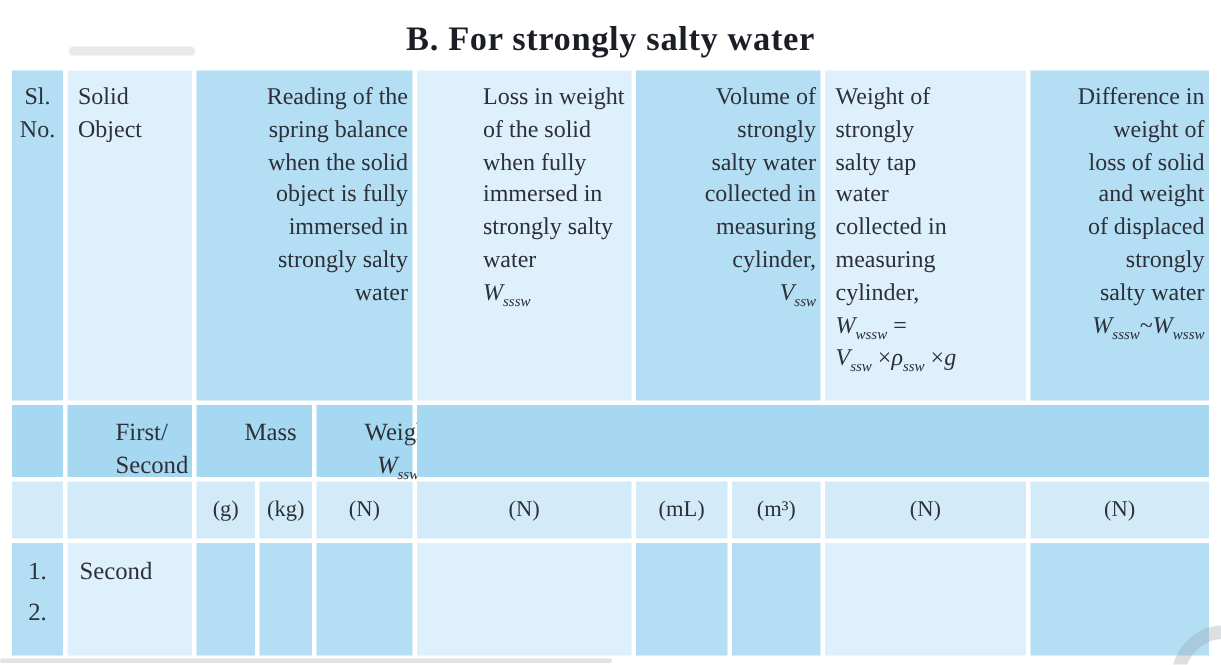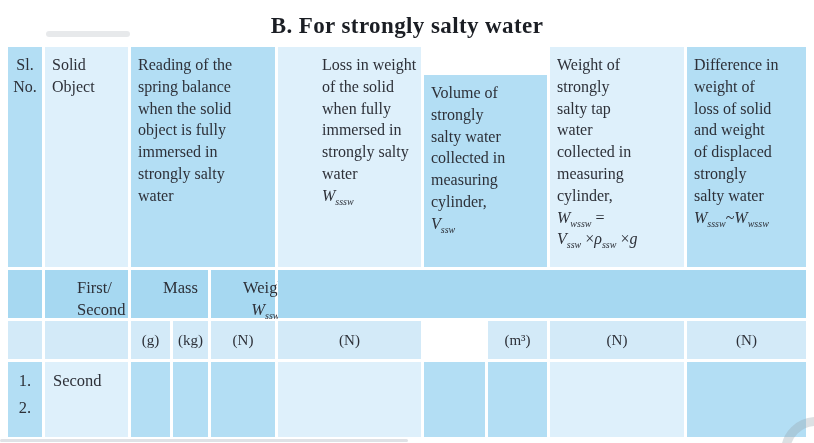--- a/index.html
+++ b/index.html
@@ -21,21 +21,21 @@
     color:#1b1e24;letter-spacing:.4px;
   }
   .tbl{
     position:absolute;top:47px;left:8px;width:798px;
     display:grid;
     grid-template-columns:34px 83px 39px 35px 64px 143px 61px 59px 134px 119px;
     grid-template-rows:220px 48px 38px 75px;
     gap:3px;
   }
   .cell{font-size:16px;line-height:21.8px;padding:7px 3px 0 7px;}
-  .dark{background:var(--col-dark);}
+  .dark{background:var(--col-dark);text-align:right;}
   .light{background:var(--col-light);}
   .mid{background:var(--band);}
   .unit{
     background:var(--units);display:flex;align-items:center;justify-content:center;
     font-size:15px;padding:0;
   }
   .center{text-align:center;padding-left:0;padding-right:0;}
   .subhead{font-size:16.5px;line-height:22px;padding-top:7px;padding-left:32px;}
   .datacell{font-size:16.5px;line-height:27px;padding-top:5px;}
   sub{font-size:10px;line-height:0;font-style:italic;}
@@ -59,36 +59,37 @@
 <body>
 
 <div class="title">B. For strongly salty water</div>
 
 <div class="tbl">
 
   <div class="cell dark center" style="grid-row:1;grid-column:1;">Sl.<br>No.</div>
   <div class="cell light" style="grid-row:1;grid-column:2;">Solid<br>Object</div>
   <div class="cell dark" style="grid-row:1;grid-column:3 / span 3;">Reading of the<br>spring balance<br>when the solid<br>object is fully<br>immersed in<br>strongly salty<br>water</div>
   <div class="cell light" style="grid-row:1;grid-column:6;padding-left:44px;">Loss in weight<br>of the solid<br>when fully<br>immersed in<br>strongly salty<br>water<br><i>W</i><sub>sssw</sub></div>
-  <div class="cell dark" style="grid-row:1;grid-column:7 / span 2;margin-top:28px;">Volume of<br>strongly<br>salty water<br>collected in<br>measuring<br>cylinder,<br><i>V</i><sub>ssw</sub></div>
+  <div class="cell dark" style="grid-row:1;grid-column:7 / span 2;">Volume of<br>strongly<br>salty water<br>collected in<br>measuring<br>cylinder,<br><i>V</i><sub>ssw</sub></div>
   <div class="cell light" style="grid-row:1;grid-column:9;">Weight of<br>strongly<br>salty tap<br>water<br>collected in<br>measuring<br>cylinder,<br><i>W</i><sub>wssw</sub> =<br><i>V</i><sub>ssw</sub> ×<i>ρ</i><sub>ssw</sub> ×<i>g</i></div>
   <div class="cell dark" style="grid-row:1;grid-column:10;">Difference in<br>weight of<br>loss of solid<br>and weight<br>of displaced<br>strongly<br>salty water<br><i>W</i><sub>sssw</sub>~<i>W</i><sub>wssw</sub></div>
 
   <div class="cell mid" style="grid-row:2;grid-column:1;"></div>
   <div class="cell mid subhead" style="grid-row:2;grid-column:2;">First/<br>Second</div>
   <div class="cell mid subhead" style="grid-row:2;grid-column:5;">Weight<br>&nbsp;&nbsp;<i>W</i><sub>ssw</sub></div>
   <div class="cell mid subhead" style="grid-row:2;grid-column:3 / span 2;">Mass</div>
   <div class="cell mid" style="grid-row:2;grid-column:6 / span 5;"></div>
 
   <div class="unit" style="grid-row:3;grid-column:1;"></div>
   <div class="unit" style="grid-row:3;grid-column:2;"></div>
   <div class="unit" style="grid-row:3;grid-column:3;">(g)</div>
   <div class="unit" style="grid-row:3;grid-column:4;">(kg)</div>
   <div class="unit" style="grid-row:3;grid-column:5;">(N)</div>
   <div class="unit" style="grid-row:3;grid-column:6;">(N)</div>
+  <div class="unit" style="grid-row:3;grid-column:7;">(mL)</div>
   <div class="unit" style="grid-row:3;grid-column:8;">(m³)</div>
   <div class="unit" style="grid-row:3;grid-column:9;">(N)</div>
   <div class="unit" style="grid-row:3;grid-column:10;">(N)</div>
 
   <div class="datacell dark center" style="grid-row:4;grid-column:1;">
     <div>1.</div>
     <div>2.</div>
   </div>
   <div class="datacell light" style="grid-row:4;grid-column:2;padding-left:8px;">
     <div>Second</div>

